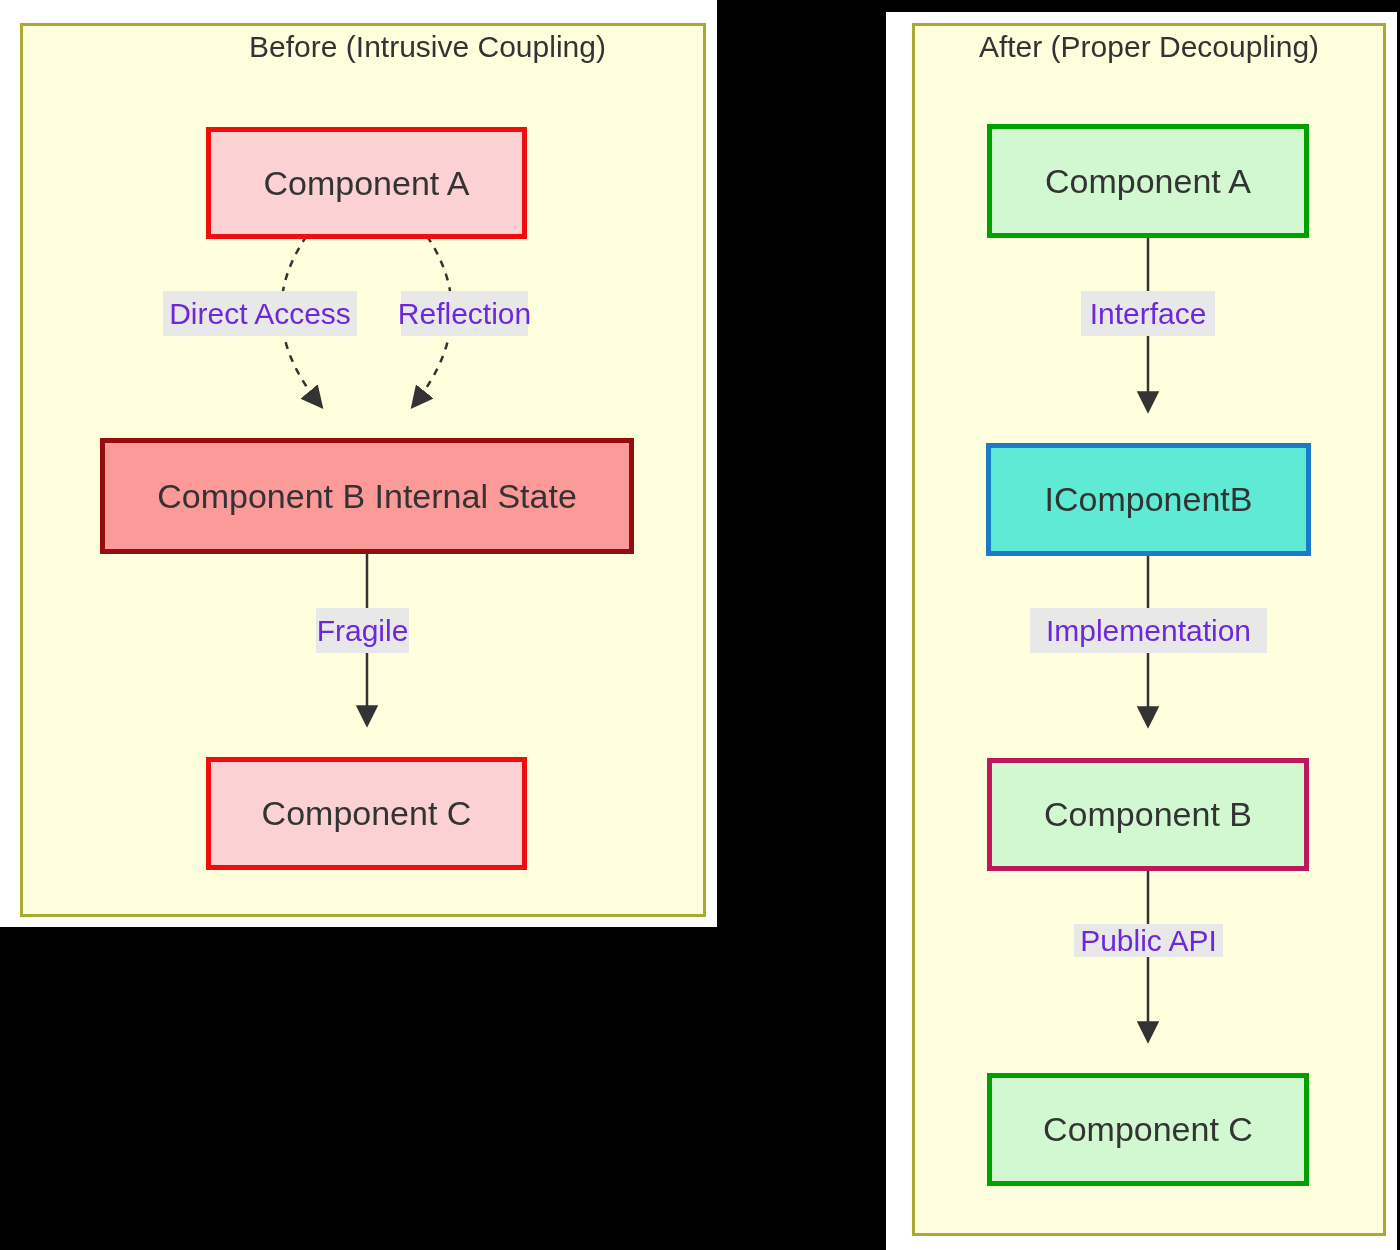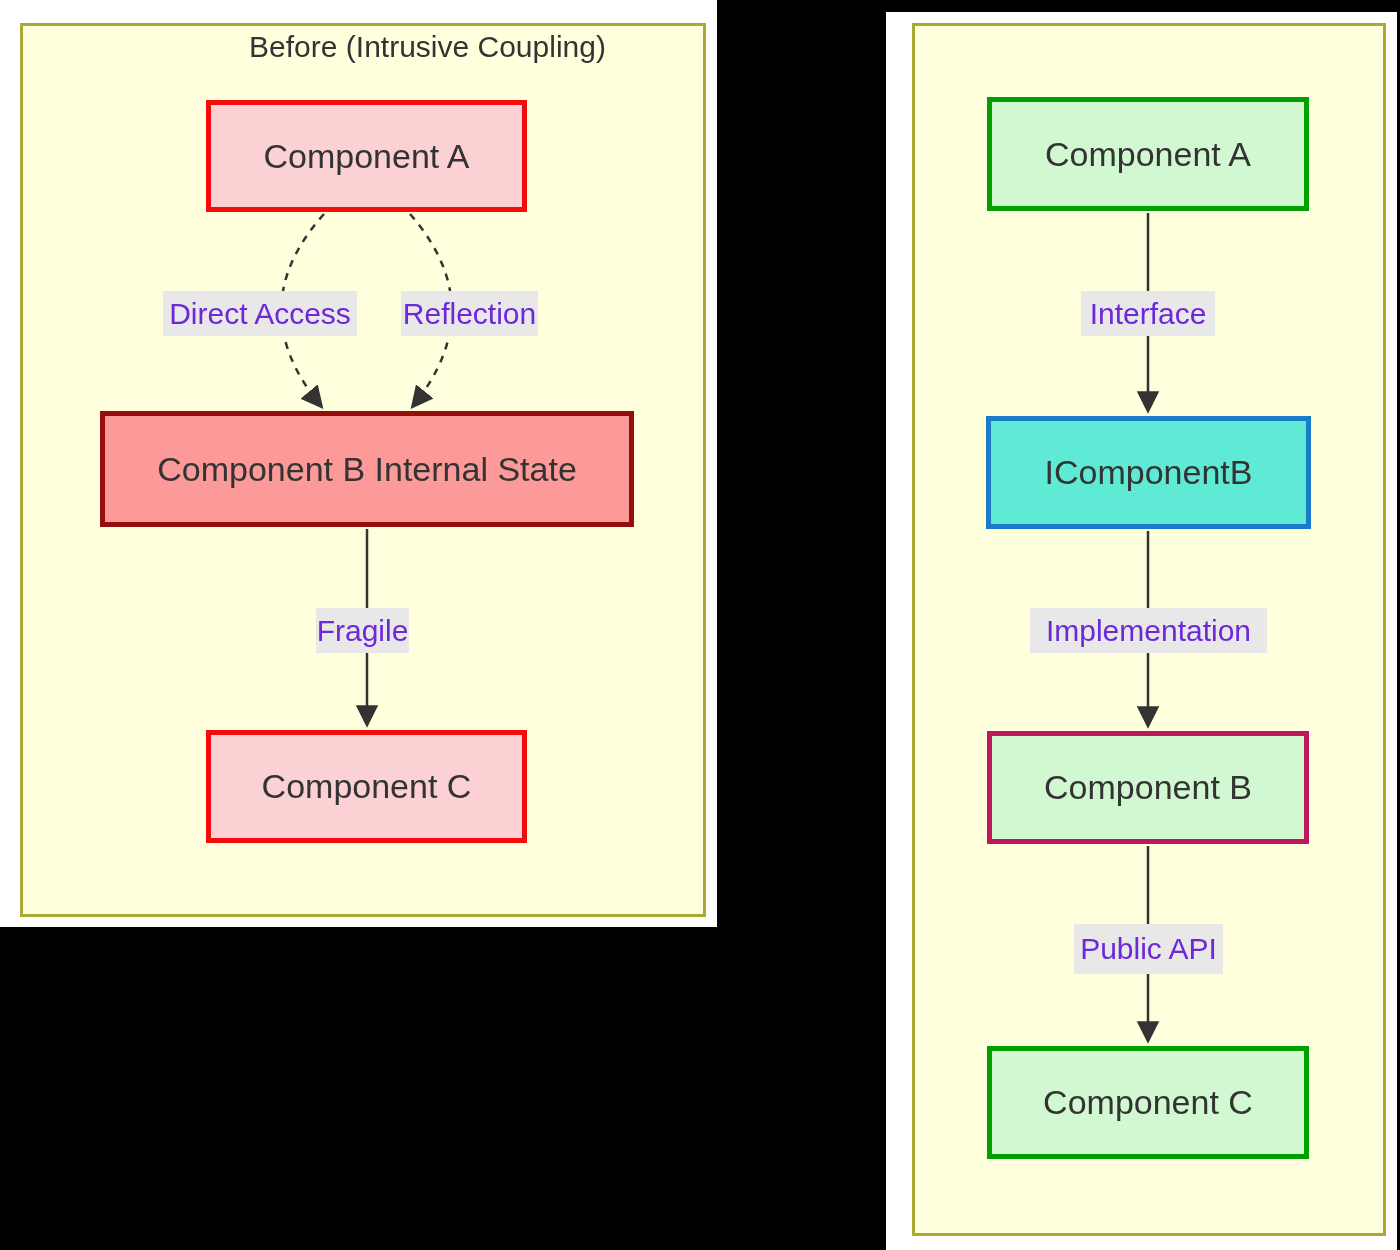--- a/index.html
+++ b/index.html
@@ -57,36 +57,37 @@
     z-index: 2;
     background: #e8e8e8;
     color: #6d28d9;
     font-size: 30px;
     display: flex;
     align-items: center;
     justify-content: center;
     white-space: nowrap;
   }
   .l-direct         { left: 163px;  top: 291px; width: 194px; height: 45px; }
-  .l-reflection     { left: 401px;  top: 291px; width: 137px; height: 45px; }
+  .l-reflection     { left: 401px;  top: 291px; width: 127px; height: 45px; }
   .l-fragile        { left: 316px;  top: 608px; width: 93px; height: 45px; }
   .l-interface      { left: 1081px; top: 291px; width: 134px; height: 45px; }
   .l-implementation { left: 1030px; top: 608px; width: 237px; height: 45px; }
-  .l-publicapi      { left: 1074px; top: 924px; width: 149px; height: 50px; }
+  .l-publicapi      { left: 1074px; top: 924px; width: 149px; height: 33px; }
 
   .node {
     position: absolute;
     z-index: 3;
     box-sizing: border-box;
     display: flex;
     align-items: center;
     justify-content: center;
     color: #333333;
     font-size: 34px;
     white-space: nowrap;
+    margin-top: 27px;
   }
   .n-a-before {
     left: 206px; top: 100px; width: 321px; height: 112px;
     background: #fbd1d3; border: 5px solid #f20d0d;
   }
   .n-b-before {
     left: 100px; top: 411px; width: 534px; height: 116px;
     background: #fc9999; border: 5px solid #950d0d;
   }
   .n-c-before {
@@ -129,20 +130,21 @@
     </defs>
     <path d="M324,214 Q240,308 321,406" fill="none" stroke="#333333" stroke-width="2.5" stroke-dasharray="7 7" marker-end="url(#ah)"></path>
     <path d="M410,214 Q492,308 413,406" fill="none" stroke="#333333" stroke-width="2.5" stroke-dasharray="7 7" marker-end="url(#ah)"></path>
     <path d="M367,529 L367,724" fill="none" stroke="#333333" stroke-width="2.5" marker-end="url(#ah)"></path>
     <path d="M1148,213 L1148,410" fill="none" stroke="#333333" stroke-width="2.5" marker-end="url(#ah)"></path>
     <path d="M1148,531 L1148,725" fill="none" stroke="#333333" stroke-width="2.5" marker-end="url(#ah)"></path>
     <path d="M1148,846 L1148,1040" fill="none" stroke="#333333" stroke-width="2.5" marker-end="url(#ah)"></path>
   </svg>
 
   <div class="title t-left">Before (Intrusive Coupling)</div>
+  <div class="title t-right">After (Proper Decoupling)</div>
 
   <div class="elabel l-direct">Direct Access</div>
   <div class="elabel l-reflection">Reflection</div>
   <div class="elabel l-fragile">Fragile</div>
   <div class="elabel l-interface">Interface</div>
   <div class="elabel l-implementation">Implementation</div>
   <div class="elabel l-publicapi">Public API</div>
 
   <div class="node n-a-before">Component A</div>
   <div class="node n-b-before">Component B Internal State</div>

